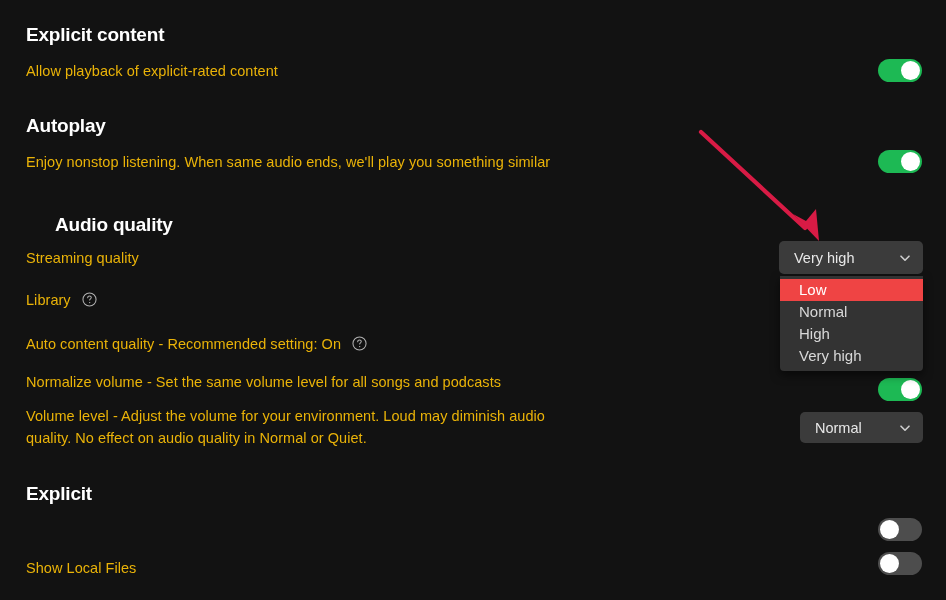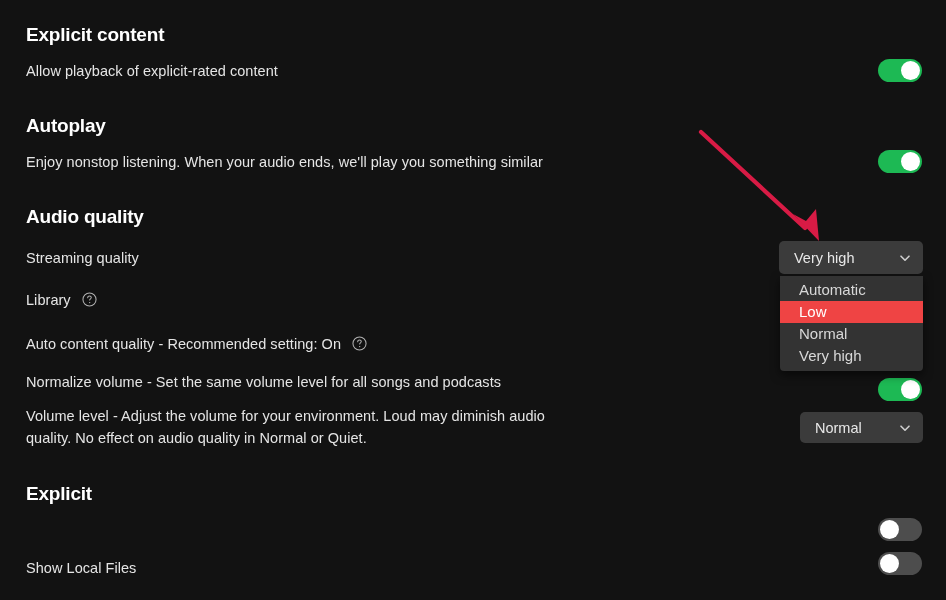--- a/index.html
+++ b/index.html
@@ -27,21 +27,21 @@
     color: #ffffff;
     font-size: 19px;
     font-weight: bold;
     letter-spacing: -0.2px;
     white-space: nowrap;
   }
   
   .row-label {
     position: absolute;
     left: 26px;
-    color: #e5e5e5;
+    color: #eab308;
     font-size: 14.5px;
     font-weight: normal;
     white-space: nowrap;
     letter-spacing: 0.05px;
   }
   .row-label.wrap {
     white-space: normal;
     width: 560px;
     line-height: 22px;
   }
@@ -133,43 +133,43 @@
   <div class="section-heading" style="top:24px;">Explicit content</div>
 
   <div class="row-label" style="top:63px;">Allow playback of explicit-rated content</div>
 
   <div class="toggle on" style="left:878px; top:59px;">
     <div class="knob"></div>
   </div>
 
   <div class="section-heading" style="top:115px;">Autoplay</div>
 
-  <div class="row-label" style="top:154px;">Enjoy nonstop listening. When your audio ends, we'll play you something similar</div>
+  <div class="row-label" style="top:154px;">Enjoy nonstop listening. When same audio ends, we'll play you something similar</div>
 
   <div class="toggle on" style="left:878px; top:150px;">
     <div class="knob"></div>
   </div>
 
-  <div class="section-heading" style="top:206px;">Audio quality</div>
+  <div class="section-heading" style="top:214px;margin-left:29px;">Audio quality</div>
 
   <div class="row-label" style="top:250px;">Streaming quality</div>
 
   <div class="select-box" style="left:779px; top:241px; width:144px; height:33px; z-index:41;">
     <span>Very high</span>
     <span class="caret">
       <svg viewBox="0 0 14 14" width="14" height="14">
         <path d="M3 5.2 L7 9.2 L11 5.2" fill="none" stroke="#cfcfcf" stroke-width="1.6" stroke-linecap="round" stroke-linejoin="round"></path>
       </svg>
     </span>
   </div>
 
   <div class="dropdown-list" style="left:780px; top:276px; width:143px;">
-    <div class="dropdown-option">Automatic</div>
     <div class="dropdown-option selected">Low</div>
     <div class="dropdown-option">Normal</div>
+    <div class="dropdown-option">High</div>
     <div class="dropdown-option">Very high</div>
   </div>
 
   <div class="row-label" style="top:292px;">
     <span>Library</span>
     <span class="help-icon">
       <svg viewBox="0 0 16 16" width="15" height="15">
         <circle cx="8" cy="8" r="7" fill="none" stroke="#b3b3b3" stroke-width="1.1"></circle>
         <path d="M6.1 6.1c0-1.1 0.9-1.8 1.9-1.8 1.0 0 1.9 0.6 1.9 1.6 0 1.3-1.7 1.4-1.7 2.7" fill="none" stroke="#b3b3b3" stroke-width="1.1" stroke-linecap="round"></path>
         <circle cx="8.15" cy="11.3" r="0.75" fill="#b3b3b3"></circle>

